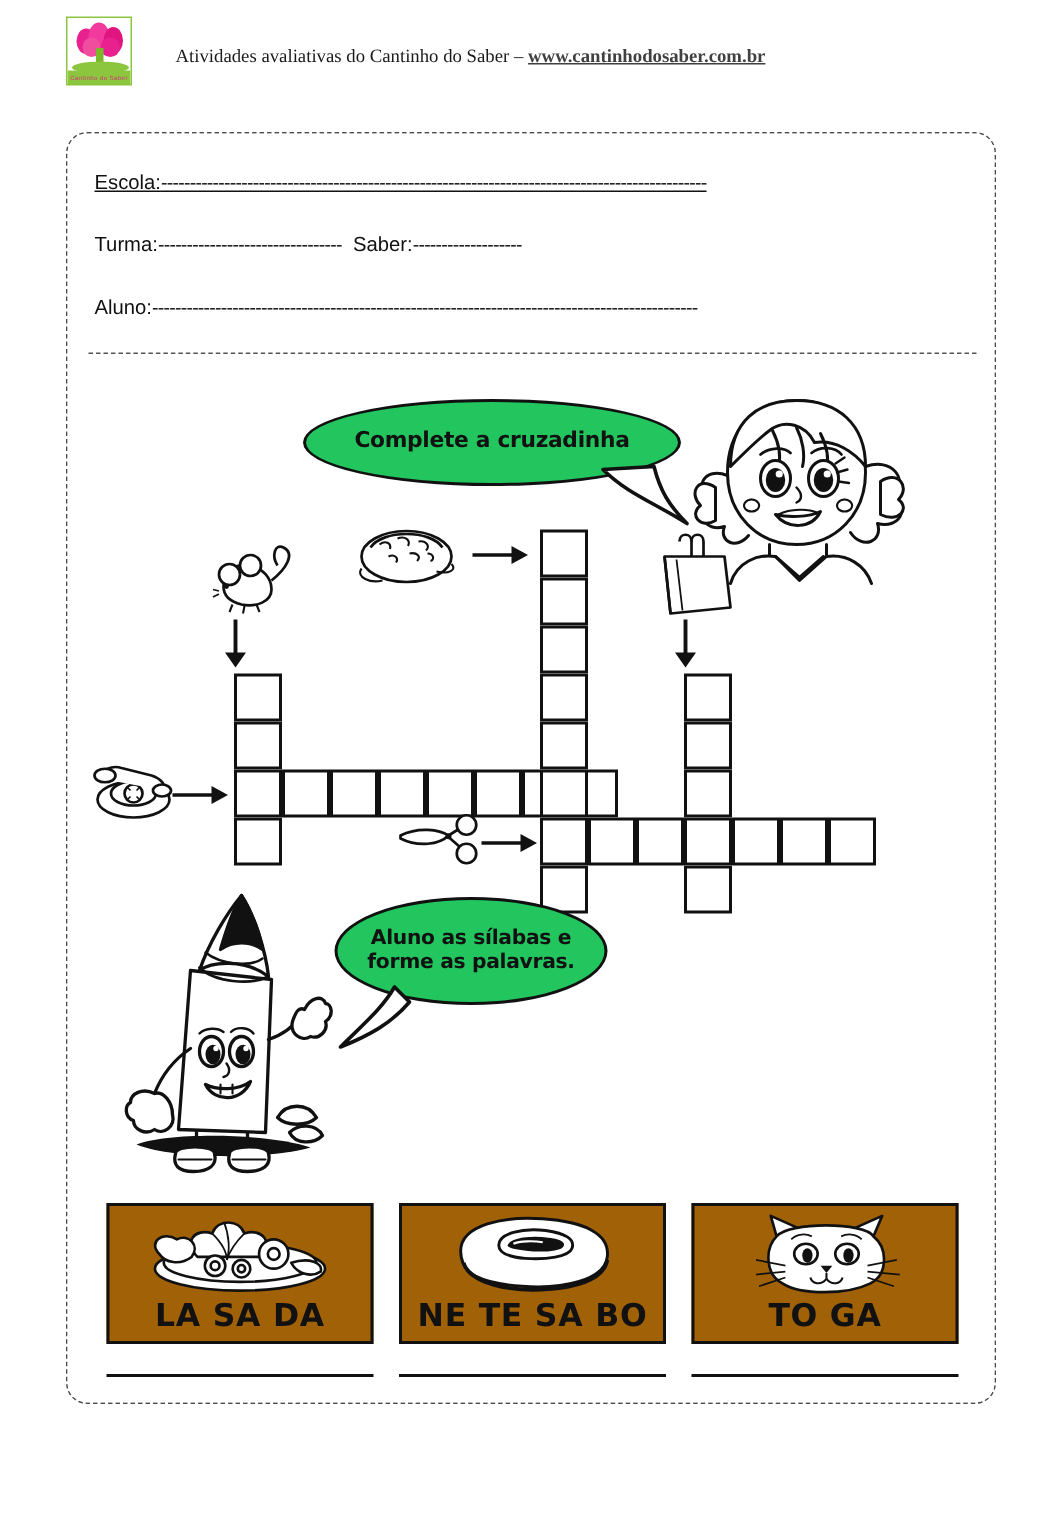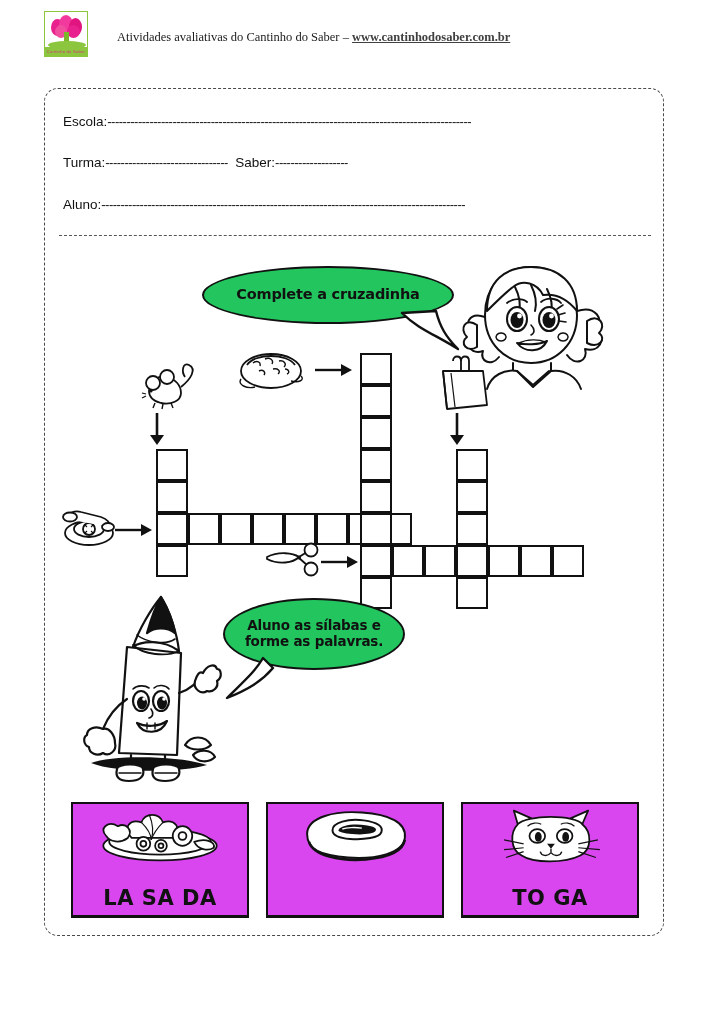--- a/index.html
+++ b/index.html
@@ -99,21 +99,21 @@
   }
 
   
   .id-row {
     position: absolute;
     font-family: "Liberation Sans", sans-serif;
     font-size: 13.5px;
     color: #111;
     white-space: nowrap;
   }
-  #id-escola { left: 18px; top: 25px; }
+  #id-escola { left: 18px; top: 25px; text-decoration: underline; }
   #id-data   { left: 18px; top: 66px; }
   #id-aluno  { left: 18px; top: 108px; }
   .dashline {
     letter-spacing: -0.5px;
     font-size: 13px;
   }
   #id-sep {
     position: absolute;
     left: 14px; top: 146px;
     width: 592px;
@@ -177,22 +177,22 @@
   .arrow { position: absolute; }
 
   
   .ill { position: absolute; }
 
   
   .syl-box {
     position: absolute;
     border: 2.2px solid #111;
     box-sizing: border-box;
-    background: #d946ef;
-    width: 178px; height: 115px;
+    background: #a16207;
+    width: 178px; height: 94px;
   }
   .syl-label {
     position: absolute;
     left: 0; bottom: 5px;
     width: 100%;
     text-align: center;
     font-family: "DejaVu Sans", sans-serif;
     font-weight: bold;
     font-size: 21px;
     color: #111;
@@ -496,20 +496,21 @@
     <div class="syl-box" style="left:221px; top:713px;">
       <svg class="syl-pic" viewBox="0 0 178 56">
         <g fill="#fff" stroke="#111" stroke-width="2" stroke-linejoin="round">
           <path d="M40,26 C40,8 70,2 96,4 C124,6 142,14 140,30 C138,46 110,52 82,50 C54,48 40,42 40,26 Z"></path>
           <path d="M42,34 C46,48 74,54 100,52 C124,50 138,44 140,32" fill="none" stroke-width="2.6"></path>
           <path d="M66,22 C66,14 82,10 98,12 C112,14 118,18 116,24 C114,30 98,32 84,31 C72,30 66,27 66,22 Z"></path>
           <path d="M72,22 C74,17 88,15 100,17 C108,18 112,20 110,23 C108,26 96,27 86,26 C78,25 72,24 72,22 Z" fill="#111" stroke="none"></path>
           <path d="M76,21 C80,19 90,19 96,20" fill="none" stroke="#fff" stroke-width="1.4"></path>
         </g>
       </svg>
+      <div class="syl-label">NE TE SA BO</div>
     </div>
     <div class="ans-line" style="left:221px; top:827px;"></div>
 
     <div class="syl-box" style="left:416px; top:713px;padding-left:40px;">
       <svg class="syl-pic" viewBox="0 0 178 56">
         <g fill="#fff" stroke="#111" stroke-width="1.8" stroke-linejoin="round">
           <path d="M56,16 L52,2 L70,10 Z"></path>
           <path d="M122,16 L128,2 L110,10 Z"></path>
           <path d="M56,16 C64,6 116,6 122,16 C132,24 132,42 120,48 C104,56 72,56 60,48 C48,42 48,24 56,16 Z"></path>
           <ellipse cx="76" cy="28" rx="8" ry="7"></ellipse>

